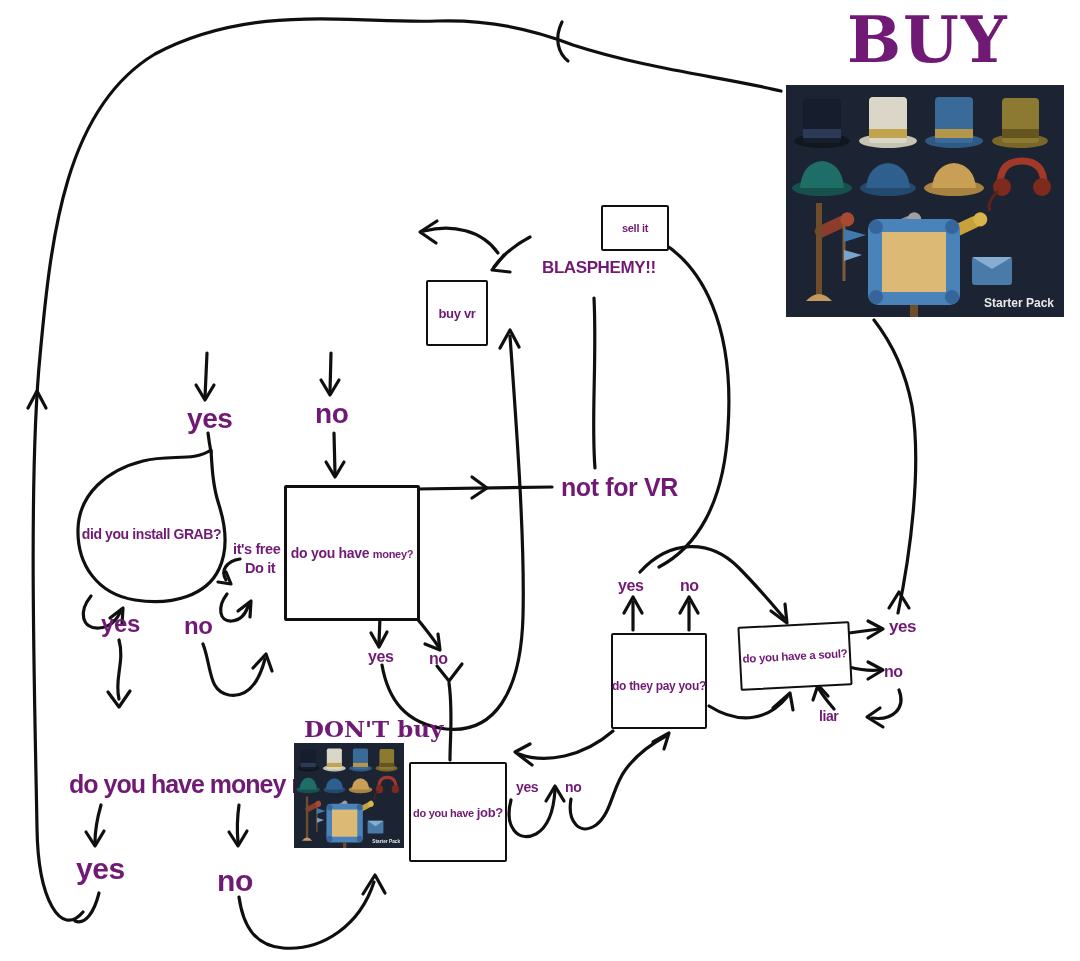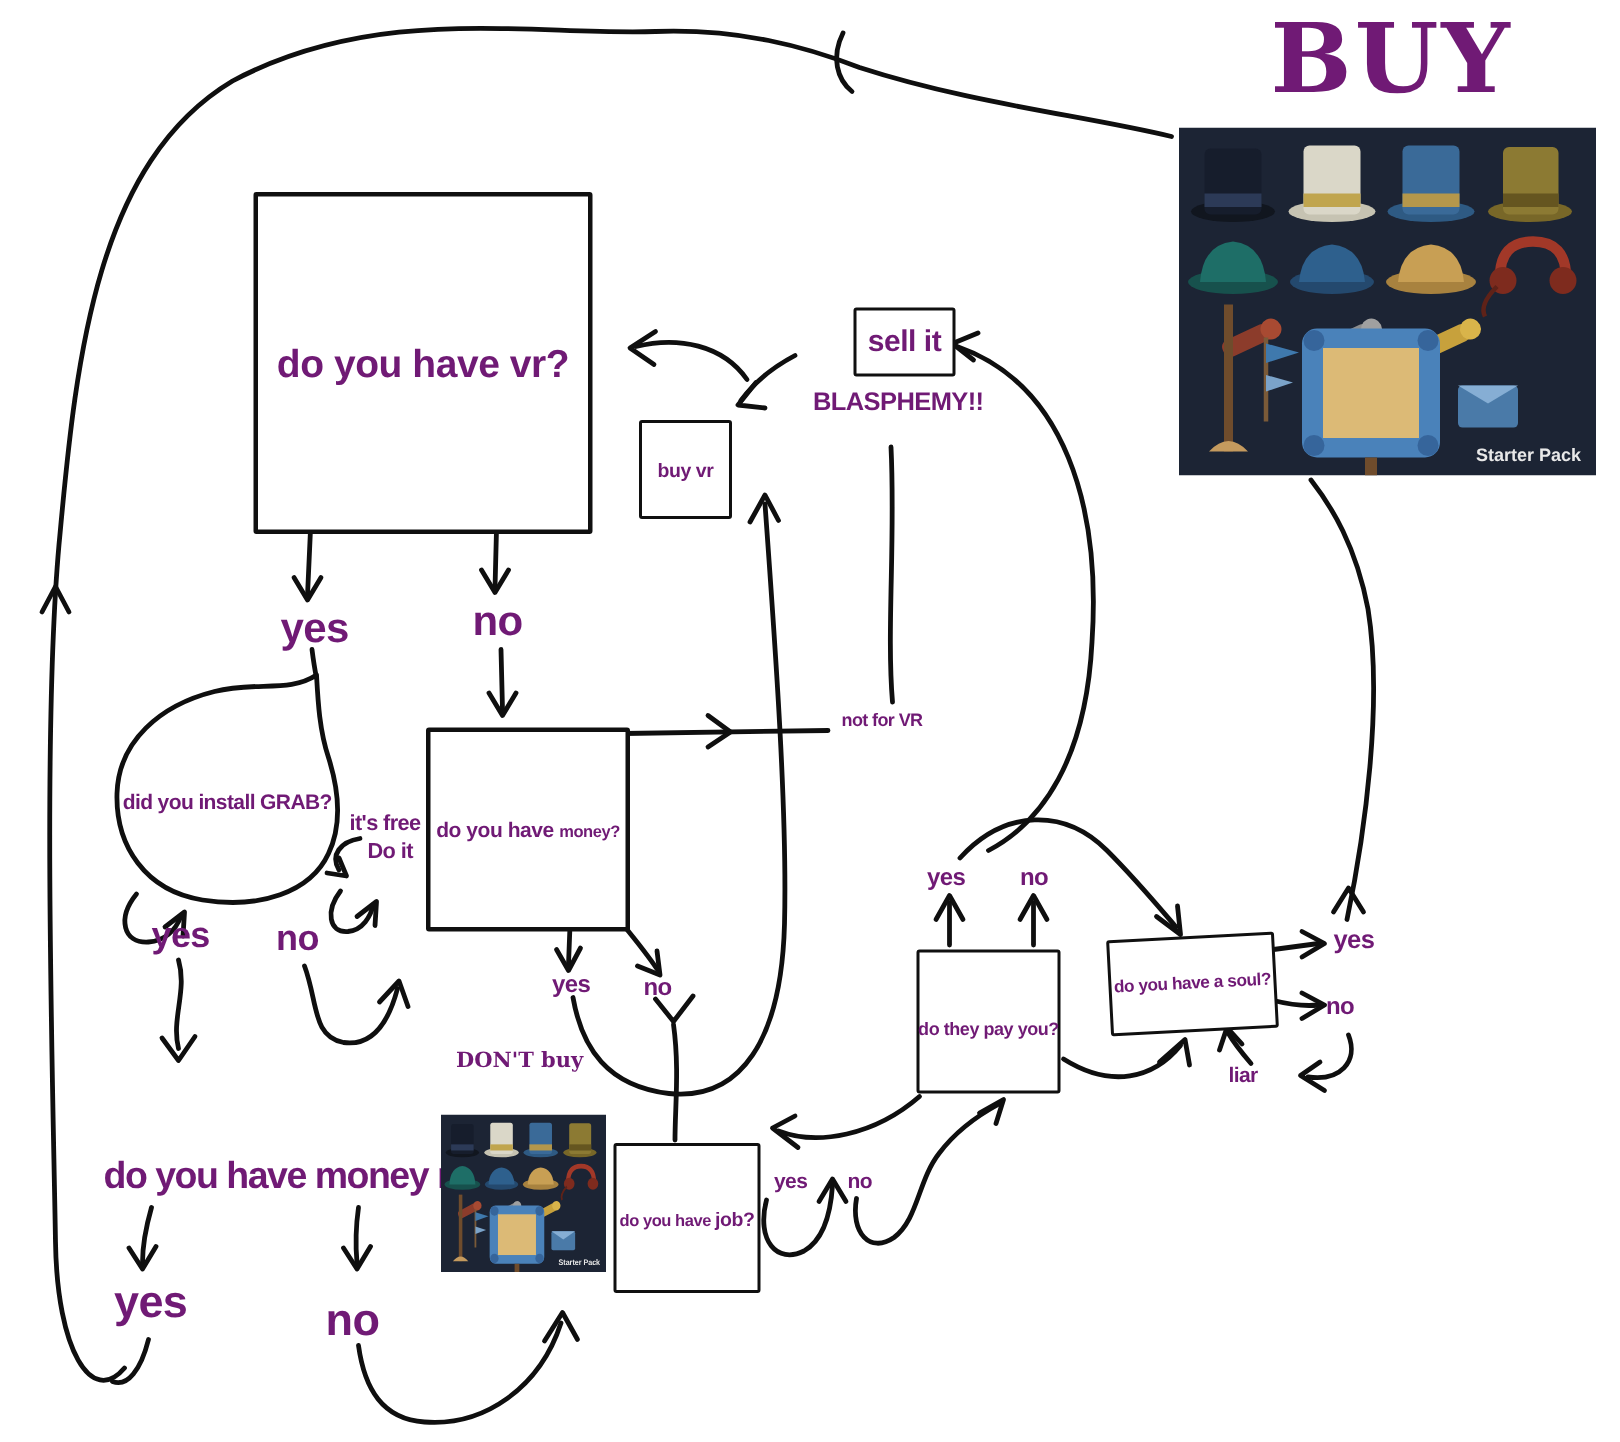--- a/index.html
+++ b/index.html
@@ -207,29 +207,26 @@
       <path class="stroke" d="M 218 897 C 222 926, 234 946, 262 948 C 302 951, 339 925, 353 882"></path>
       <path class="stroke" d="M 342 894 L 354 875 L 364 893"></path>
     </g>
   </svg>
 
   <div class="slab" style="left:826px;top:2px;font-size:64px;letter-spacing:2px;">BUY</div>
   <svg class="packimg" style="left:765px;top:85px;" width="278" height="232" viewBox="0 0 278 232">
       <use href="#pack-art"></use>
     </svg>
 
-  <div class="fbox" style="left:148px;top:128px;width:220px;height:222px;font-size:26px;">
-    <span>do you have vr?</span>
-  </div>
 
   <div class="fbox" style="left:405px;top:280px;width:58px;height:62px;font-size:13px;border-width:2px;">
     <span>buy vr</span>
   </div>
 
-  <div class="fbox" style="left:548px;top:205px;width:64px;height:42px;font-size:20px;border-width:2px;">
+  <div class="fbox" style="left:580px;top:205px;width:64px;height:42px;font-size:11px;border-width:2px;">
     <span>sell it</span>
   </div>
 
   <div class="fbox" style="left:263px;top:485px;width:130px;height:130px;font-size:14px;">
     <span>
       <span>do you have</span>
       <span style="font-size:11px;">money?</span>
     </span>
   </div>
 
@@ -246,37 +243,37 @@
       <span>do you have</span>
       <span style="font-size:13px;text-align:center;">job?</span>
     </span>
   </div>
 
   <div class="hw ctr" style="left:58px;top:526px;width:145px;font-size:14px;">did you install GRAB?</div>
 
   <div class="hw" style="left:212px;top:541px;font-size:14.5px;">it's free</div>
   <div class="hw" style="left:224px;top:560px;font-size:14.5px;">Do it</div>
   <div class="hw" style="left:521px;top:258px;font-size:17px;">BLASPHEMY!!</div>
-  <div class="hw" style="left:540px;top:473px;font-size:12px;">not for VR</div>
+  <div class="hw" style="left:540px;top:473px;font-size:25px;">not for VR</div>
   <div class="hw" style="left:798px;top:708px;font-size:14px;">liar</div>
   <div class="hw" style="left:48px;top:770px;font-size:25px;letter-spacing:-1px;">do you have money now?</div>
 
   <div class="hw" style="left:166px;top:403px;font-size:28px;">yes</div>
   <div class="hw" style="left:294px;top:398px;font-size:28px;">no</div>
   <div class="hw" style="left:80px;top:610px;font-size:24px;">yes</div>
   <div class="hw" style="left:163px;top:612px;font-size:24px;">no</div>
   <div class="hw" style="left:347px;top:648px;font-size:16px;">yes</div>
   <div class="hw" style="left:408px;top:650px;font-size:16px;">no</div>
   <div class="hw" style="left:597px;top:577px;font-size:16px;">yes</div>
   <div class="hw" style="left:659px;top:577px;font-size:16px;">no</div>
   <div class="hw" style="left:868px;top:617px;font-size:17px;">yes</div>
   <div class="hw" style="left:863px;top:663px;font-size:16px;">no</div>
   <div class="hw" style="left:495px;top:779px;font-size:14px;">yes</div>
   <div class="hw" style="left:544px;top:779px;font-size:14px;">no</div>
   <div class="hw" style="left:55px;top:852px;font-size:30px;">yes</div>
   <div class="hw" style="left:196px;top:864px;font-size:30px;">no</div>
 
-  <div class="slab" style="left:283px;top:699px;font-size:14px;">DON'T buy</div>
+  <div class="slab" style="left:283px;top:715px;font-size:23px;">DON'T buy</div>
   <svg class="packimg" style="left:273px;top:743px;" width="110" height="105" viewBox="0 0 278 232" preserveAspectRatio="none">
       <use href="#pack-art"></use>
     </svg>
 
 </div>
 
 </body></html>

